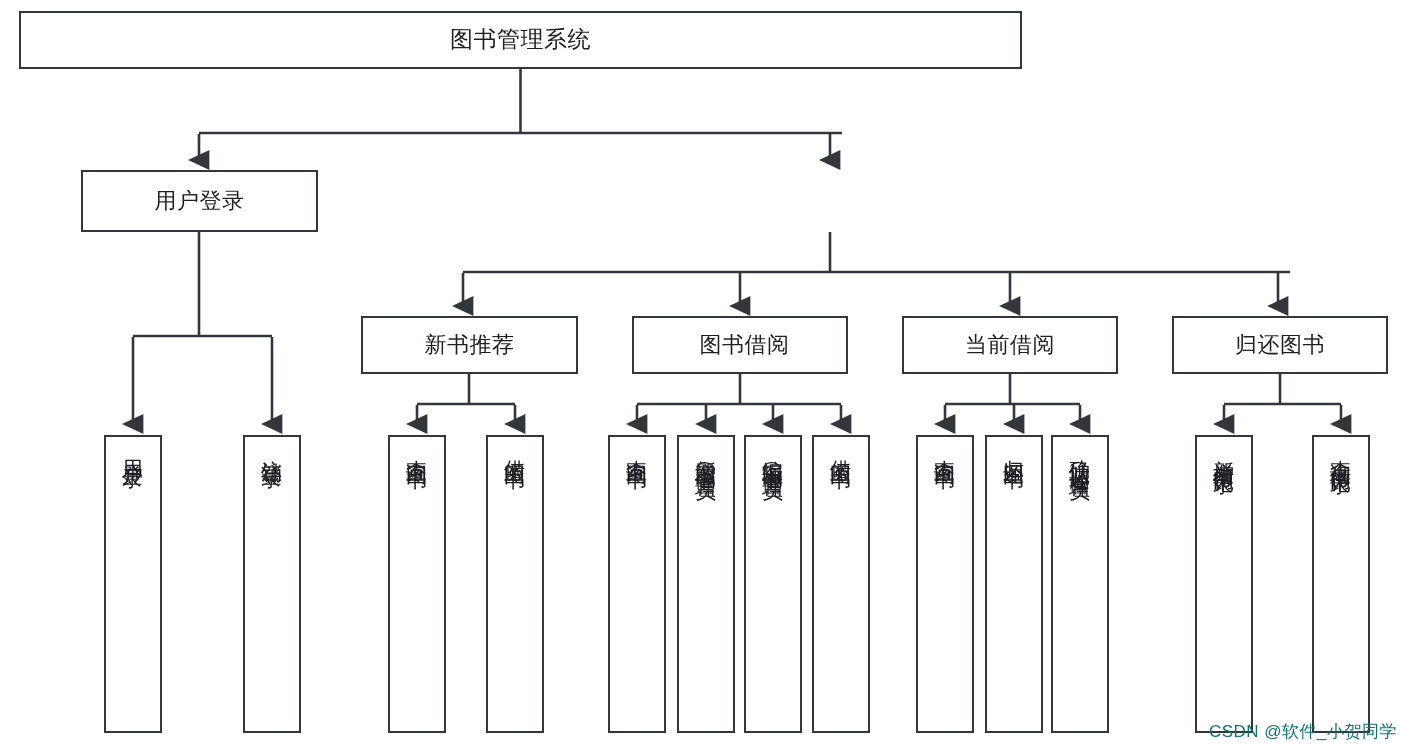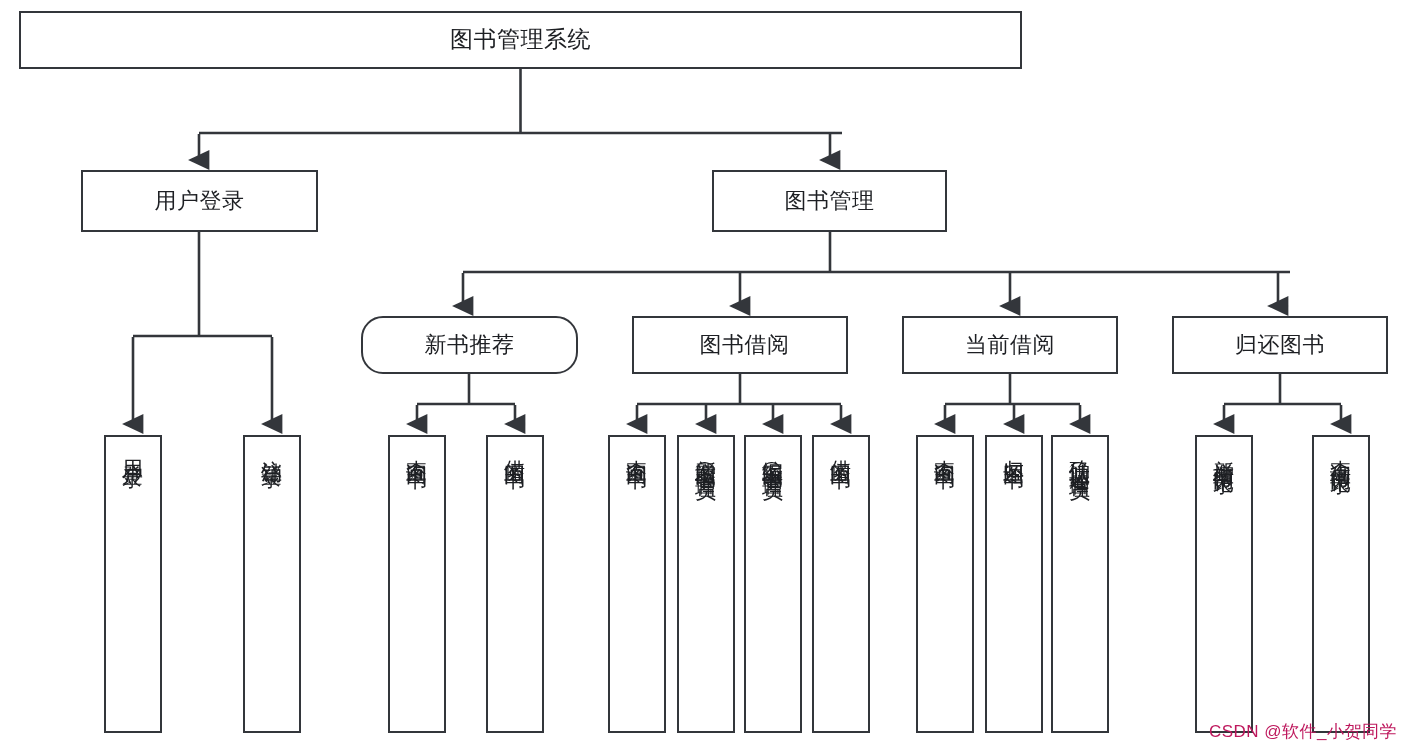--- a/index.html
+++ b/index.html
@@ -58,21 +58,21 @@
     white-space: nowrap;
   }
   #root-node .label {
     font-size: 23px;
   }
   .watermark {
     position: absolute;
     right: 8px;
     bottom: 4px;
     font-size: 17px;
-    color: #be185d;
+    color: #0f766e;
     letter-spacing: 0.5px;
     z-index: 5;
     white-space: nowrap;
   }
 </style>
 </head>
 <body>
 
 <div id="canvas">
 
@@ -127,25 +127,22 @@
   </svg>
 
   <div class="node horiz" id="root-node" style="left:19px; top:11px; width:1003px; height:58px;align-items:center;">
     <span class="label">图书管理系统</span>
   </div>
 
   <div class="node horiz" style="left:81px; top:170px; width:237px; height:62px;">
     <span class="label">用户登录</span>
   </div>
 
-  <div class="node horiz" style="left:712px; top:170px; width:235px; height:62px;">
-    <span class="label">图书管理</span>
-  </div>
-
-  <div class="node horiz" style="left:361px; top:316px; width:217px; height:58px;border-radius:22px;">
+
+  <div class="node horiz" style="left:361px; top:316px; width:217px; height:58px;">
     <span class="label">新书推荐</span>
   </div>
 
   <div class="node horiz" style="left:632px; top:316px; width:216px; height:58px;padding-left:9px;">
     <span class="label">图书借阅</span>
   </div>
 
   <div class="node horiz" style="left:902px; top:316px; width:216px; height:58px;">
     <span class="label">当前借阅</span>
   </div>

